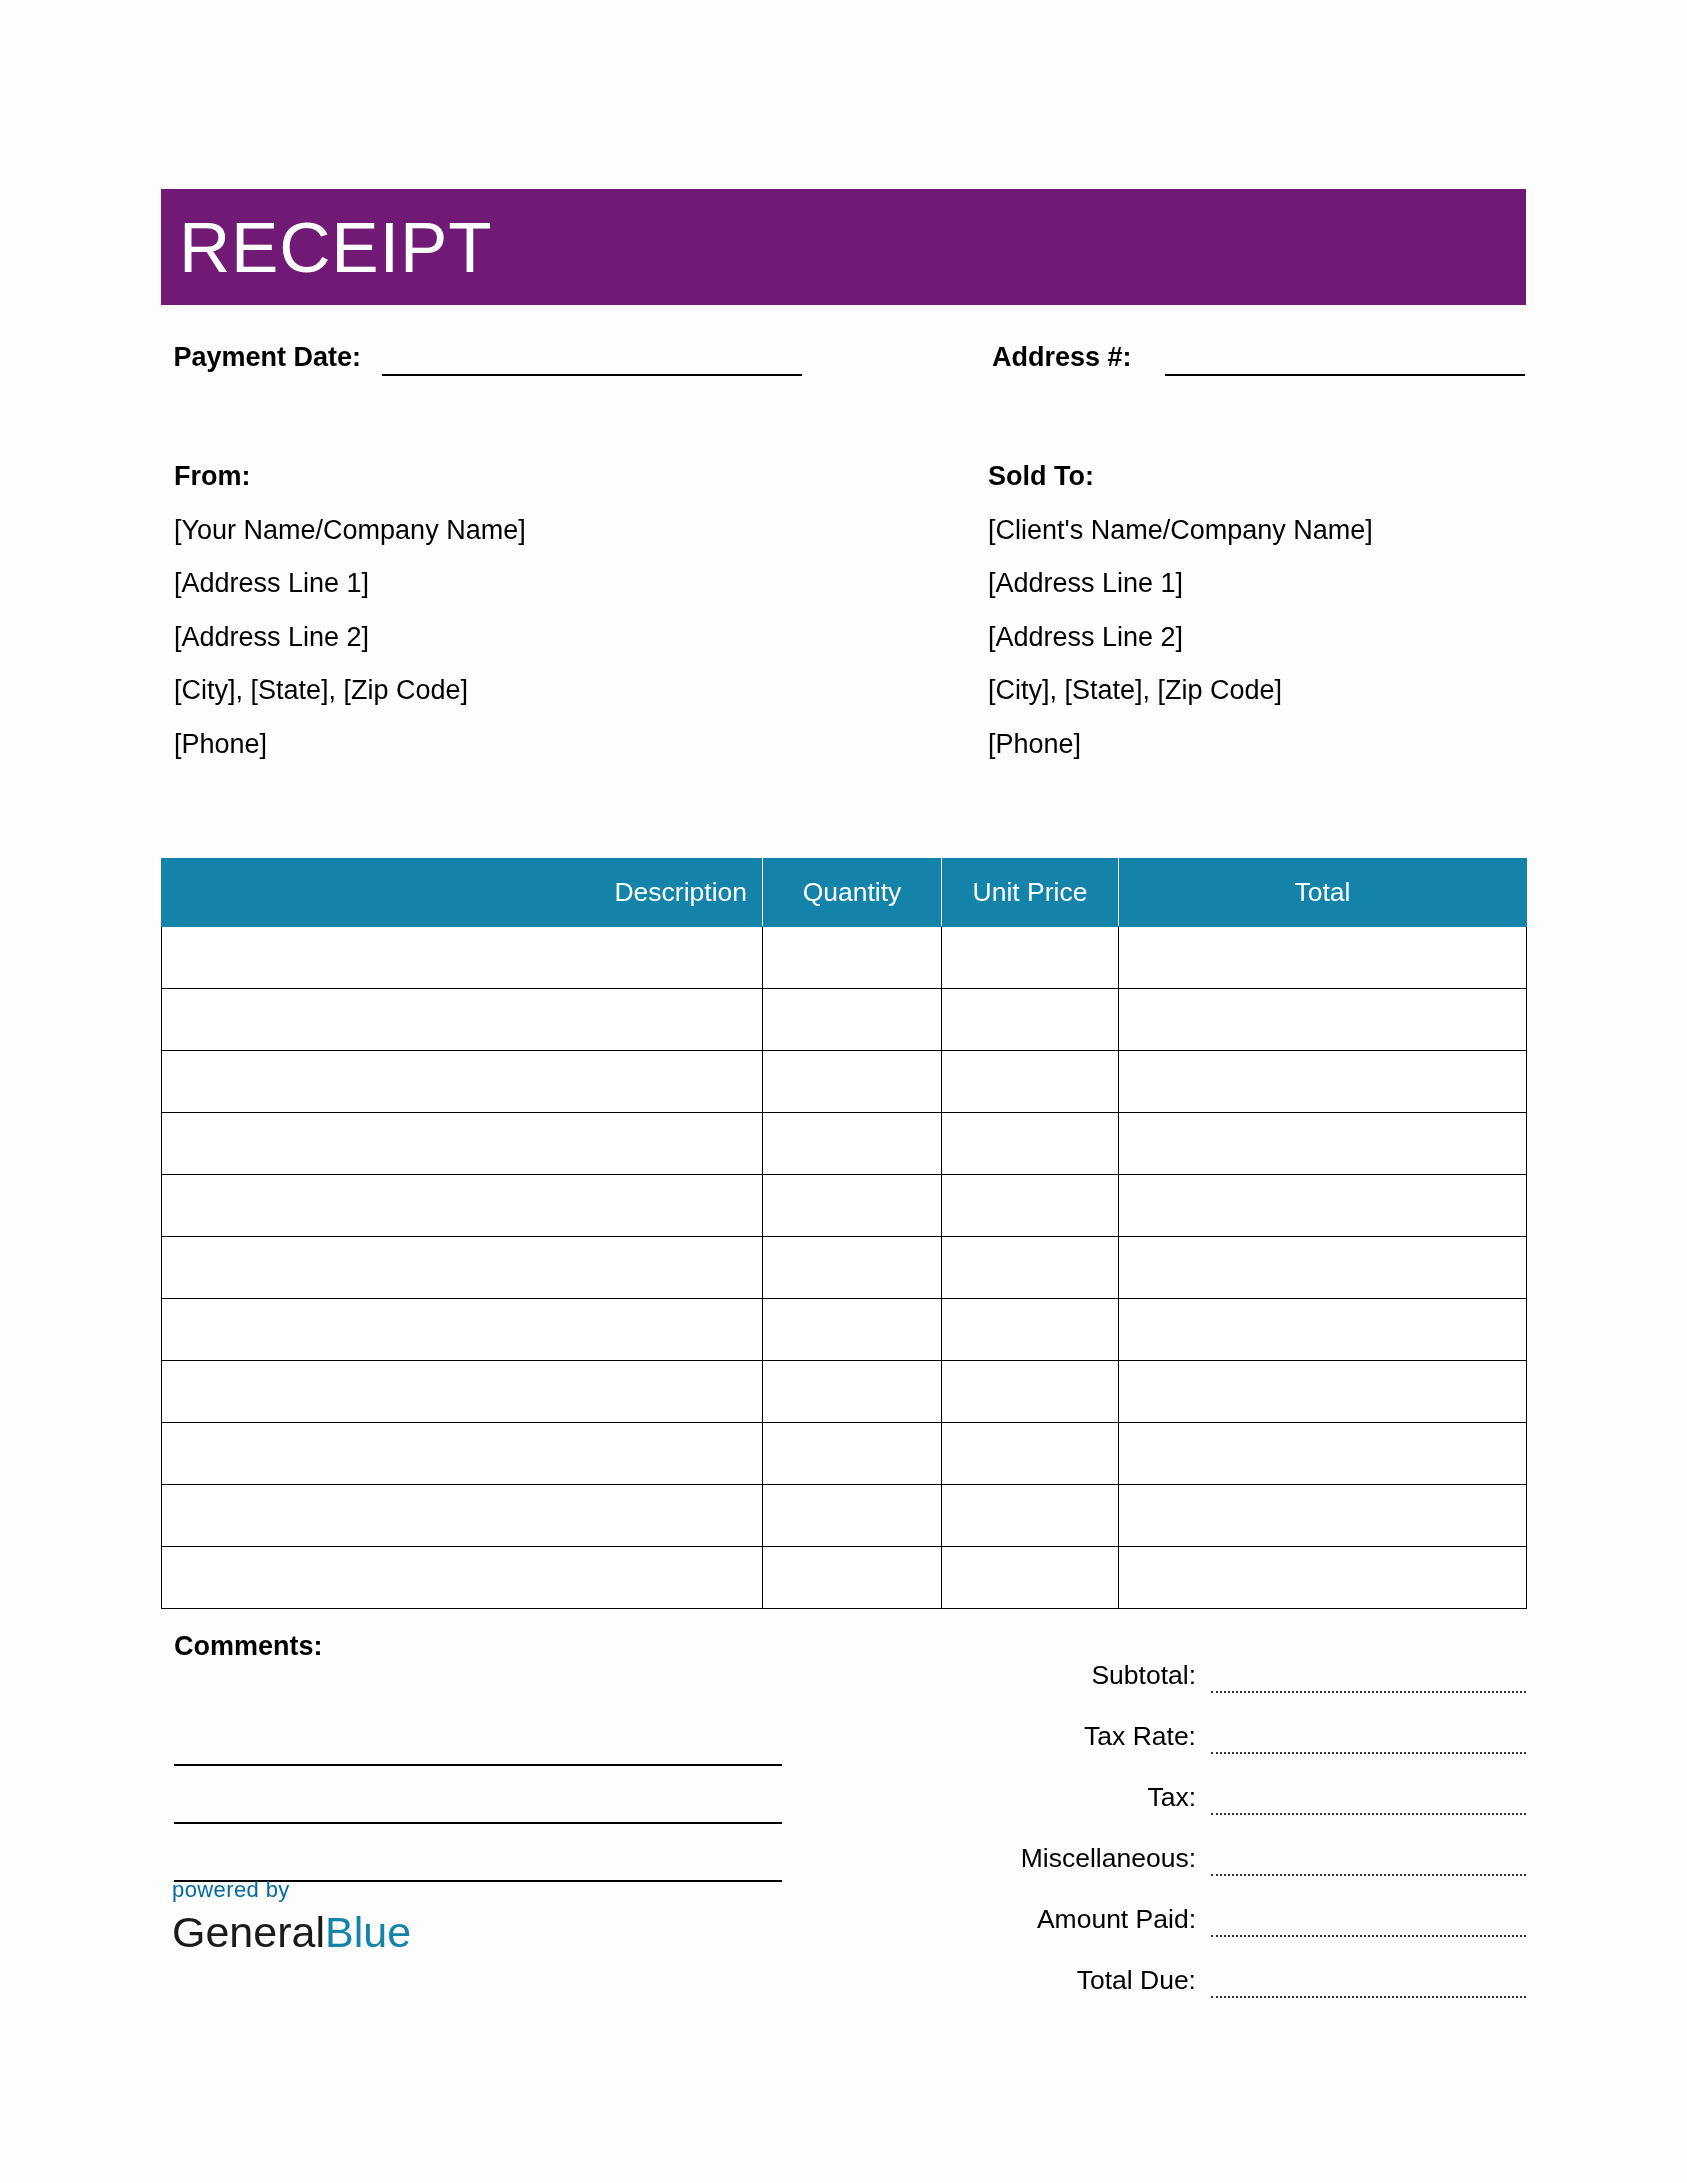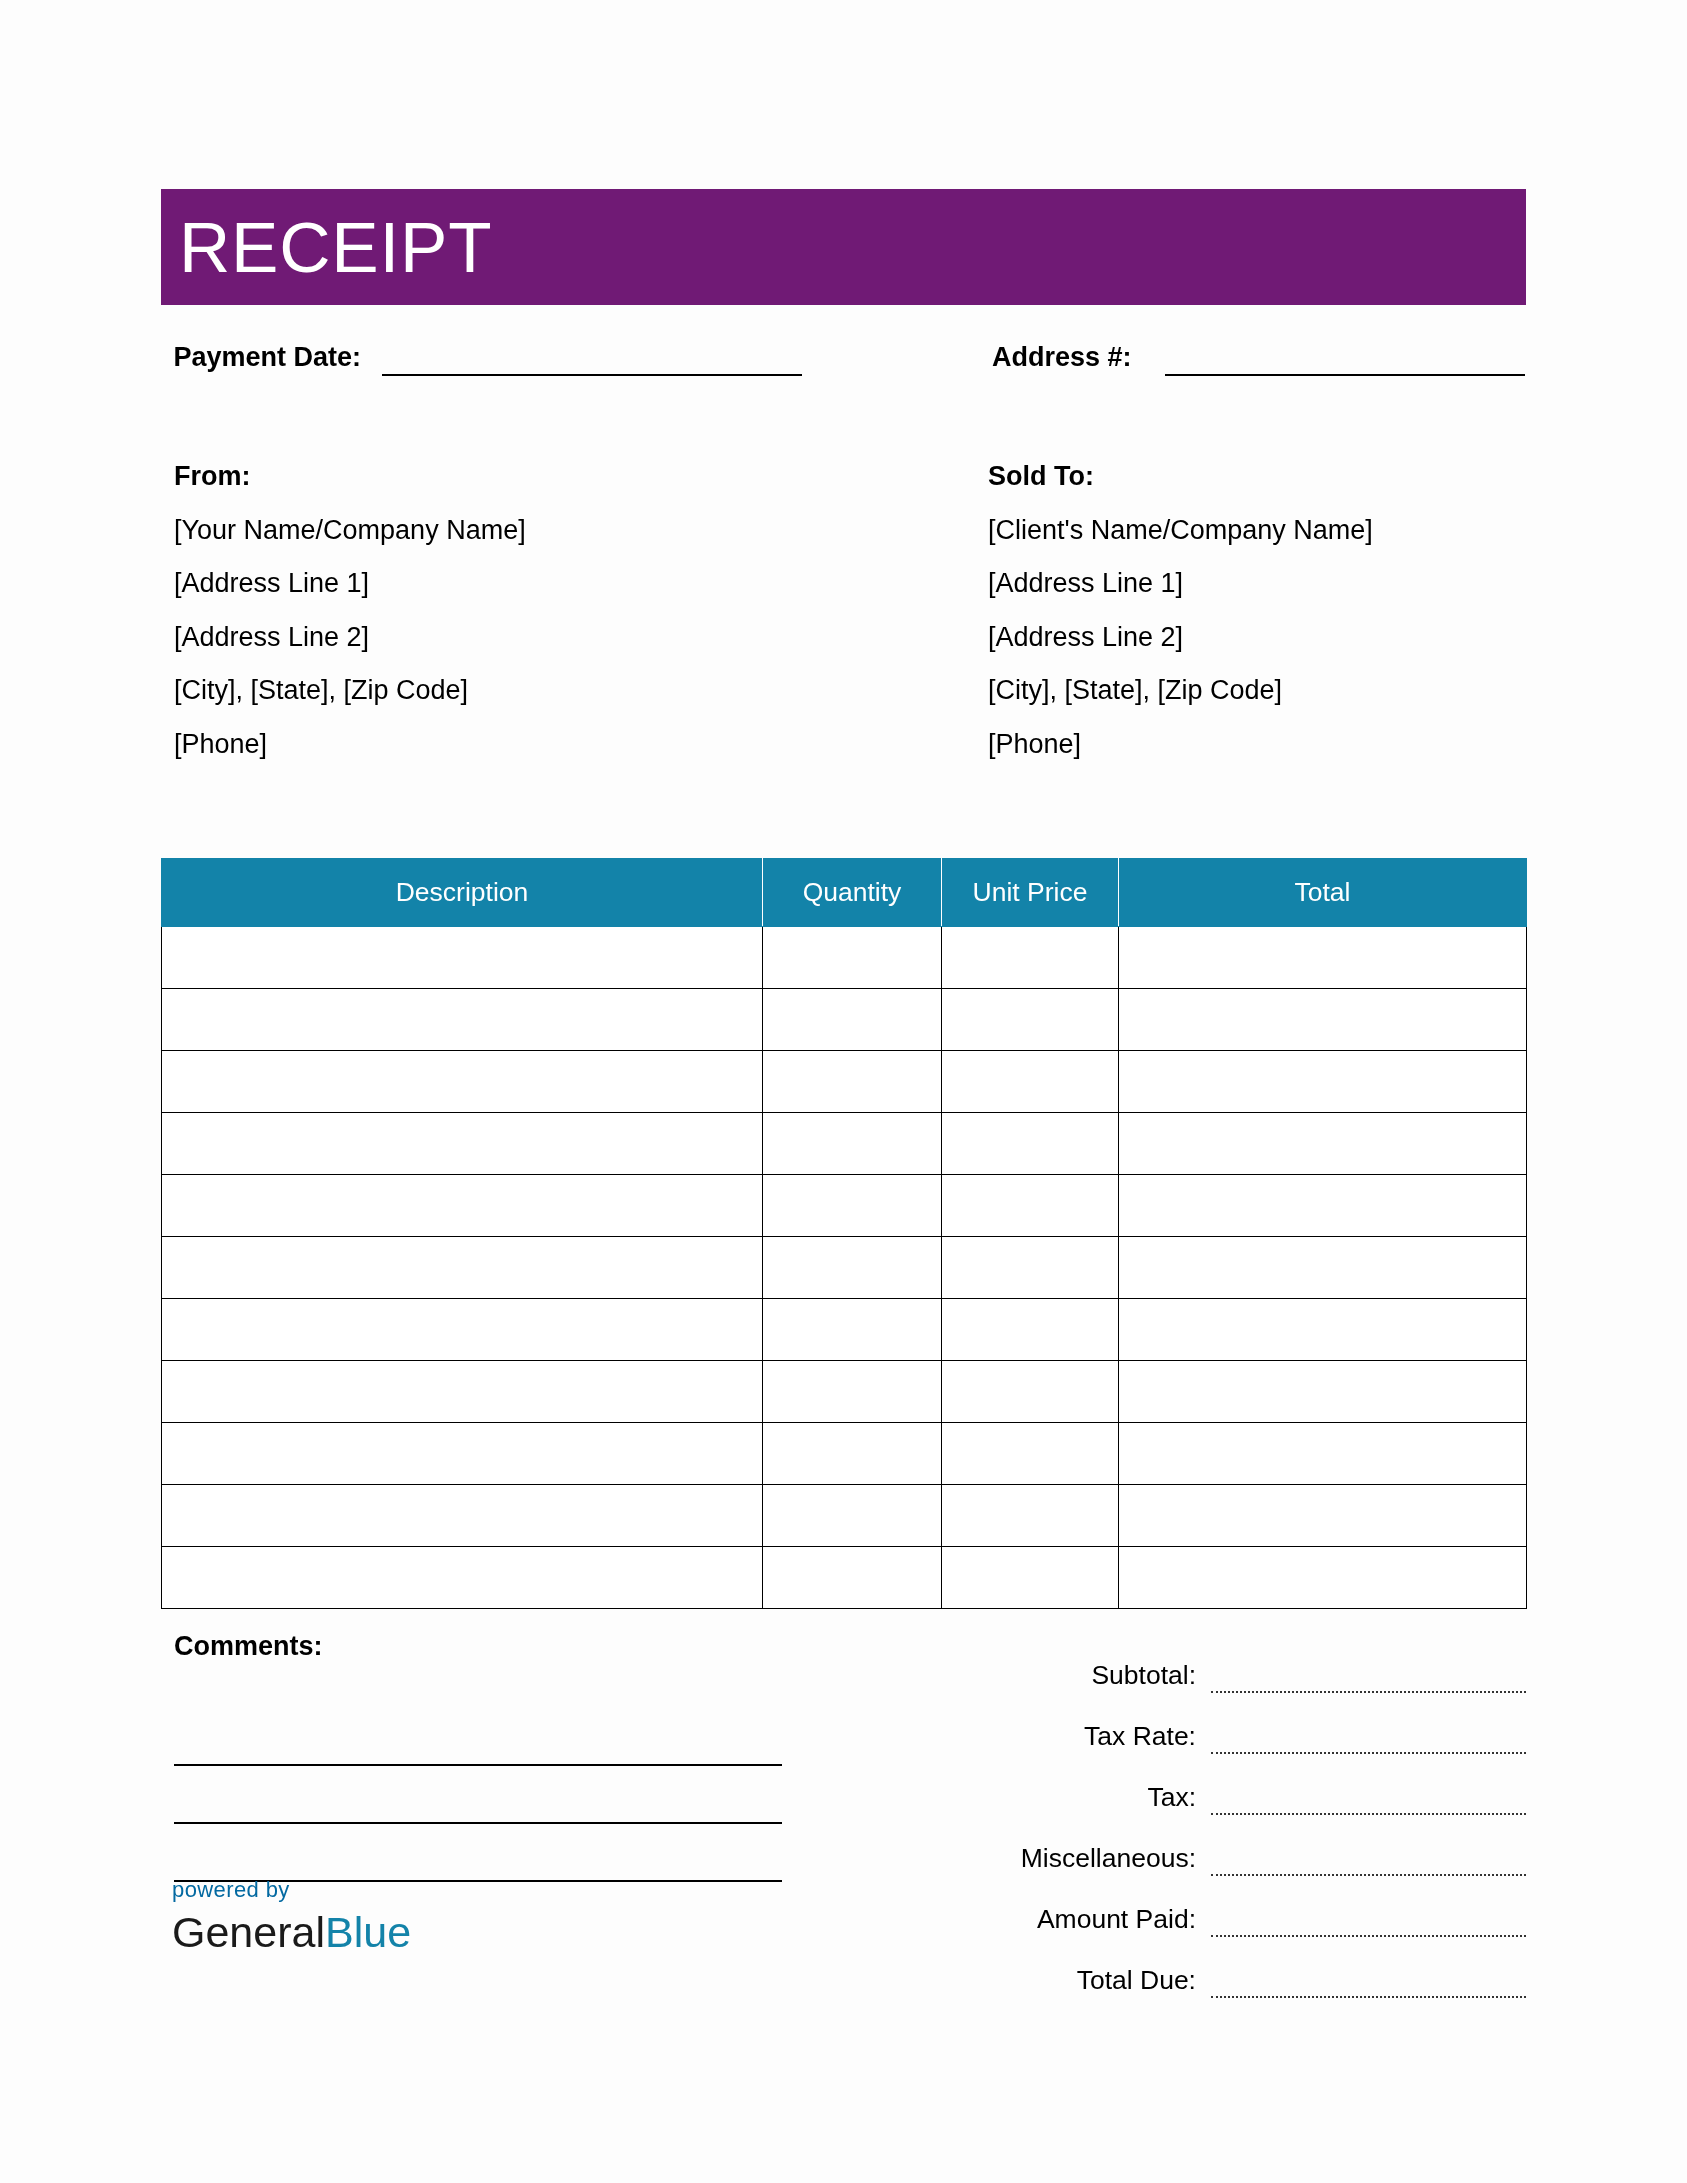--- a/index.html
+++ b/index.html
@@ -111,21 +111,21 @@
     background: #1383a9;
     color: #ffffff;
     font-size: 26.5px;
     font-weight: 400;
     height: 68px;
     padding: 0 15px;
     border: 1.7px solid #1383a9;
     box-sizing: border-box;
   }
   .items-table th.col-desc {
-    text-align: center;
+    text-align: right;
     border-right: 1.7px solid #ffffff;
   }
   .items-table th.col-mid {
     text-align: center;
     border-right: 1.7px solid #ffffff;
   }
   .items-table th.col-last { text-align: center; }
 
   .items-table td {
     height: 61px;

